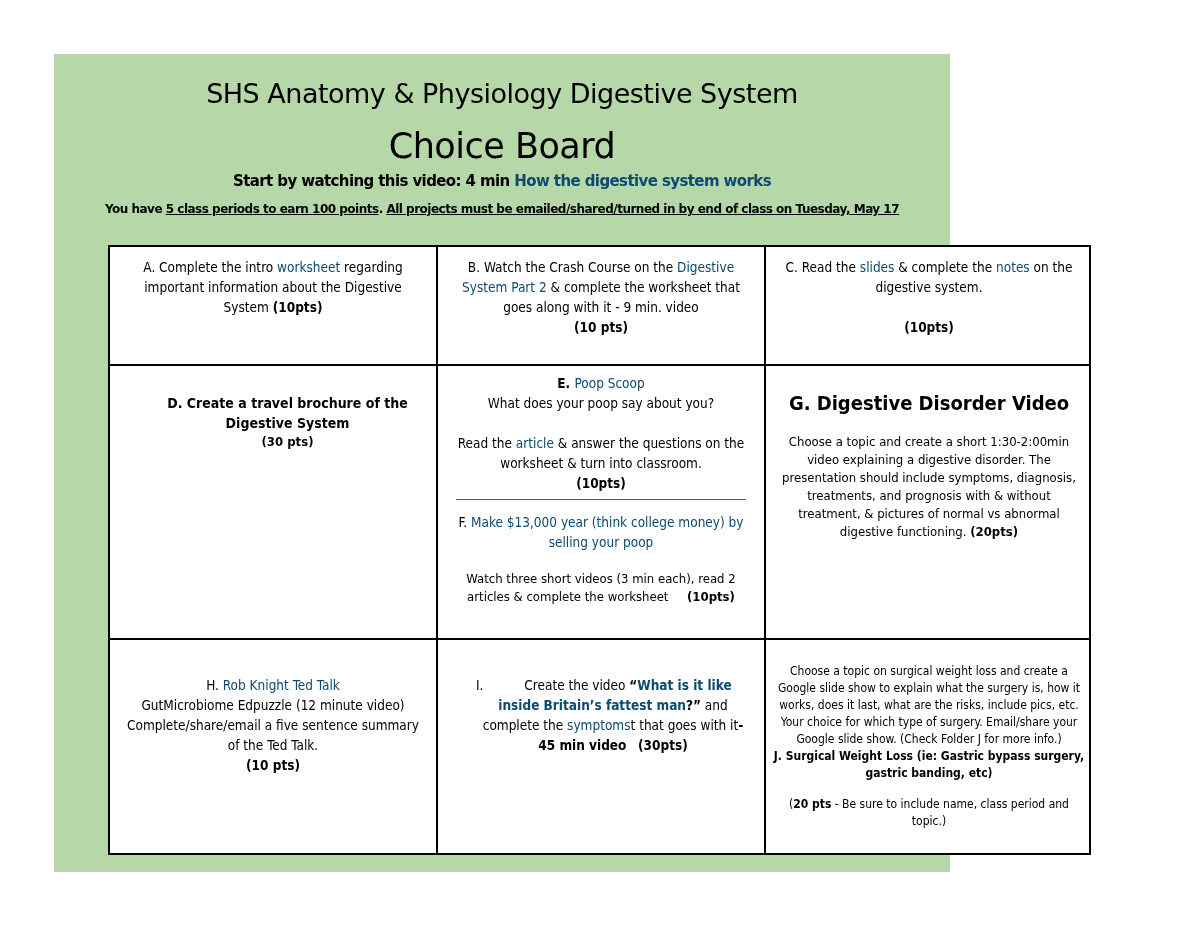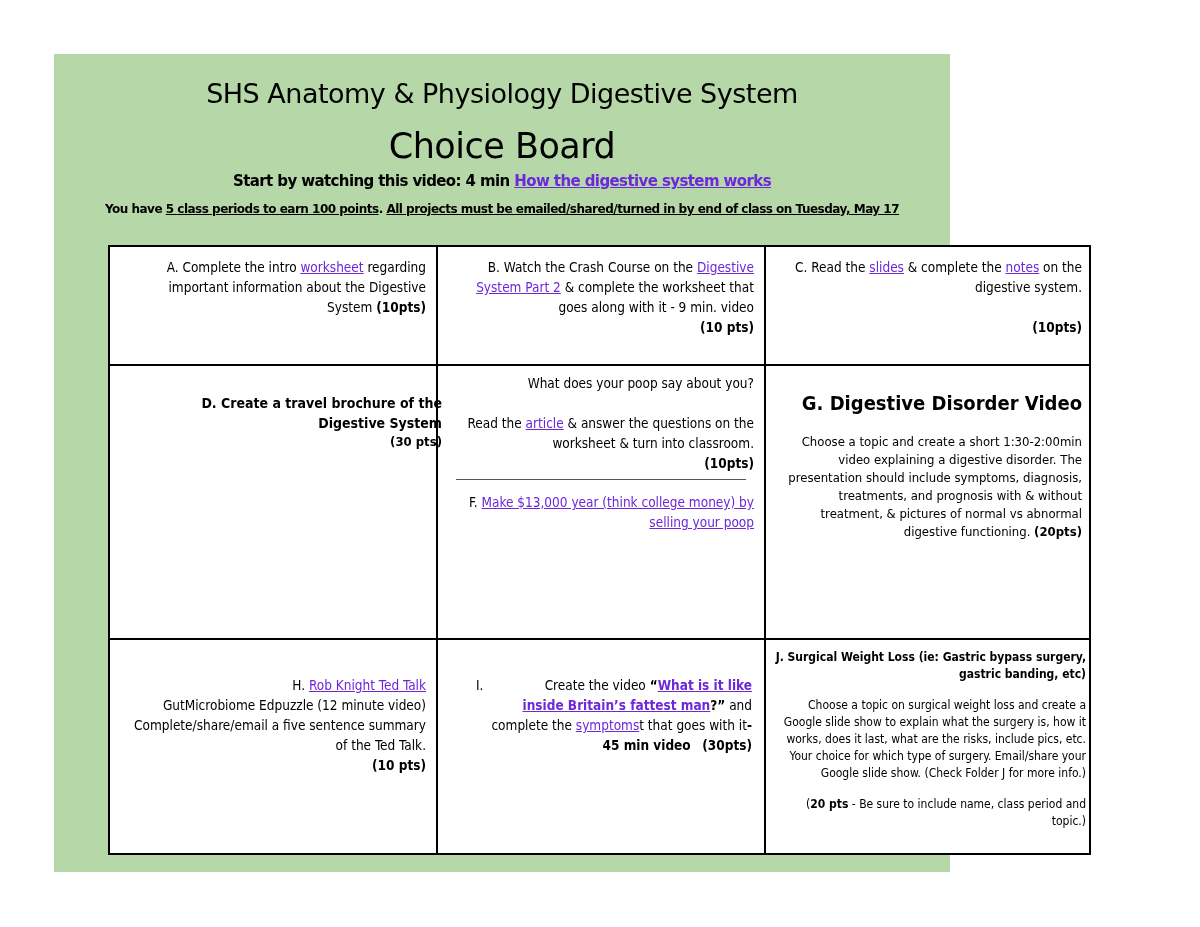--- a/index.html
+++ b/index.html
@@ -14,31 +14,31 @@
   }
   .title {
     position: absolute; left: 0; width: 100%; text-align: center;
     font-family: "DejaVu Sans", sans-serif; color: #000;
     letter-spacing: -0.5px;
   }
   .t1 { top: 24px; font-size: 27px; }
   .t2 { top: 72px; font-size: 35px; }
   .t3 { top: 118px; font-size: 15px; font-weight: bold; letter-spacing: -0.6px; }
   .t4 { top: 148px; font-size: 12px; font-weight: bold; letter-spacing: -0.5px; }
-  .link { color: #6d28d9; text-decoration: underline; }
+  .link { color: #0c4a6e; }
   .u { text-decoration: underline; }
   .grid {
     position: absolute; left: 54px; top: 191px;
     width: 983px; height: 610px;
     border: 2px solid #000; background: #fff;
     box-sizing: border-box;
   }
   .cell {
     position: absolute; box-sizing: border-box;
-    text-align: right; color: #000;
+    text-align: center; color: #000;
     font-family: "DejaVu Sans Condensed", "DejaVu Sans", sans-serif;
     font-size: 13.5px; line-height: 20px; padding: 0 10px;
   }
   .cell b { font-weight: bold; }
   .vline { position: absolute; width: 2px; background: #000; }
   .hline { position: absolute; height: 2px; background: #000; }
   .small { font-size: 12px; line-height: 17px; }
   .divider {
     border: 0; border-top: 1px solid #555; margin: 6px 8px 12px 8px;
   }
@@ -74,39 +74,41 @@
     <div class="cell" style="left:656px; top:10px; width:326px;">
       <span>C. Read the </span><span class="link">slides</span><span> &amp; complete the </span><span class="link">notes</span><span> on the digestive system.</span><br><br>
       <b>(10pts)</b>
     </div>
 
     <div class="cell" style="left:16px; top:146px; width:326px; font-size:13px; line-height:18px;padding-left:7px;">
       <p style="font-weight:bold; font-size:14px; line-height:20px;">D. Create a travel brochure of the Digestive System</p>
       <b>(30 pts)</b>
     </div>
     <div class="cell" style="left:328px; top:126px; width:326px;">
+      <p><b>E. </b><span class="link">Poop Scoop</span></p>
       <p>What does your poop say about you?</p>
       <p style="margin-top:20px;"><span>Read the </span><span class="link">article</span><span> &amp; answer the questions on the worksheet &amp; turn into classroom.</span></p>
       <b>(10pts)</b>
       <hr class="divider">
       <p><span>F. </span><span class="link">Make $13,000 year (think college money)  by selling your poop</span></p>
+      <p style="margin-top:18px; font-size:13px; line-height:18px;"><span style="white-space:pre-wrap;">Watch three short videos (3 min each), read 2 articles &amp; complete the worksheet     </span><b>(10pts)</b></p>
     </div>
     <div class="cell" style="left:656px; top:146px; width:326px; font-size:13px; line-height:18px;">
       <p style="font-weight:bold; font-size:20px; line-height:20px;">G. Digestive Disorder Video</p>
       <p style="margin-top:20px;"><span>Choose a topic and create a short 1:30-2:00min video explaining a digestive disorder. The presentation should include symptoms, diagnosis, treatments, and prognosis with &amp; without treatment, &amp; pictures of normal vs abnormal digestive functioning.  </span><b>(20pts)</b></p>
     </div>
 
     <div class="cell" style="left:0; top:428px; width:326px;">
       <span>H. </span><span class="link">Rob Knight Ted Talk</span><br>
       <span>GutMicrobiome Edpuzzle (12 minute video) Complete/share/email a five sentence summary of the Ted Talk.</span><br>
       <b>(10 pts)</b>
     </div>
     <div class="cell" style="left:328px; top:428px; width:326px; padding-left:36px; padding-right:12px;">
       <span style="position:absolute; left:38px; top:0;">I.</span>
       <span style="padding-left:30px;">Create the video </span><b>“</b><b class="link">What is it like inside Britain’s fattest man</b><b>?”</b><span> and complete the </span><span class="link">symptoms</span><span>t that goes with it</span><b>- 45 min video</b>&nbsp;&nbsp;&nbsp;<b>(30pts)</b>
     </div>
     <div class="cell small" style="left:656px; top:402px; width:326px; padding:0 6px;">
+      <p style="margin-top:14px;">Choose a topic on surgical weight loss and create a Google slide show to explain what the surgery is, how it works, does it last, what are the risks, include pics, etc.  Your choice for which type of surgery.  Email/share your Google slide show. (Check Folder J for more info.)</p>
       <p style="font-weight:bold;">J.  Surgical Weight Loss (ie: Gastric bypass surgery, gastric banding, etc)</p>
-      <p style="margin-top:14px;">Choose a topic on surgical weight loss and create a Google slide show to explain what the surgery is, how it works, does it last, what are the risks, include pics, etc.  Your choice for which type of surgery.  Email/share your Google slide show. (Check Folder J for more info.)</p>
       <p style="margin-top:14px;"><span>(</span><b>20 pts</b><span> - Be sure to include name, class period and topic.)</span></p>
     </div>
   </div>
 </div>
 
 </body></html>

